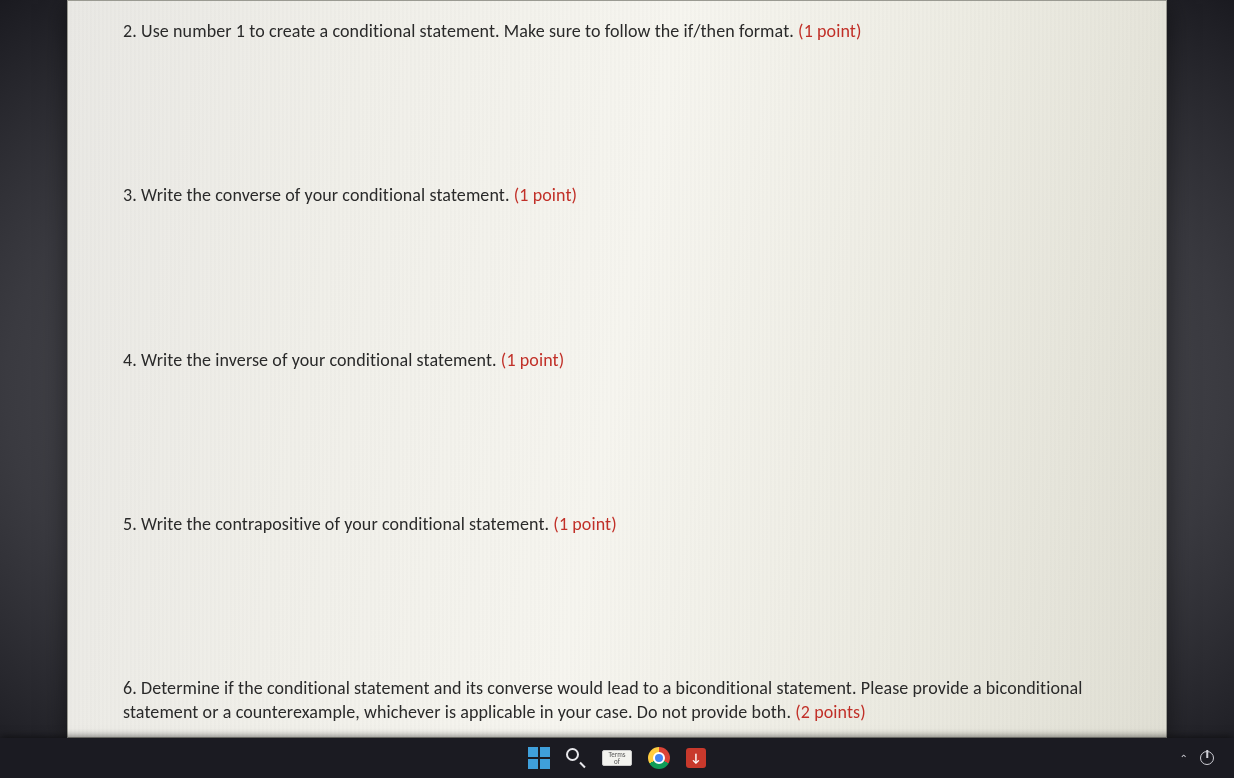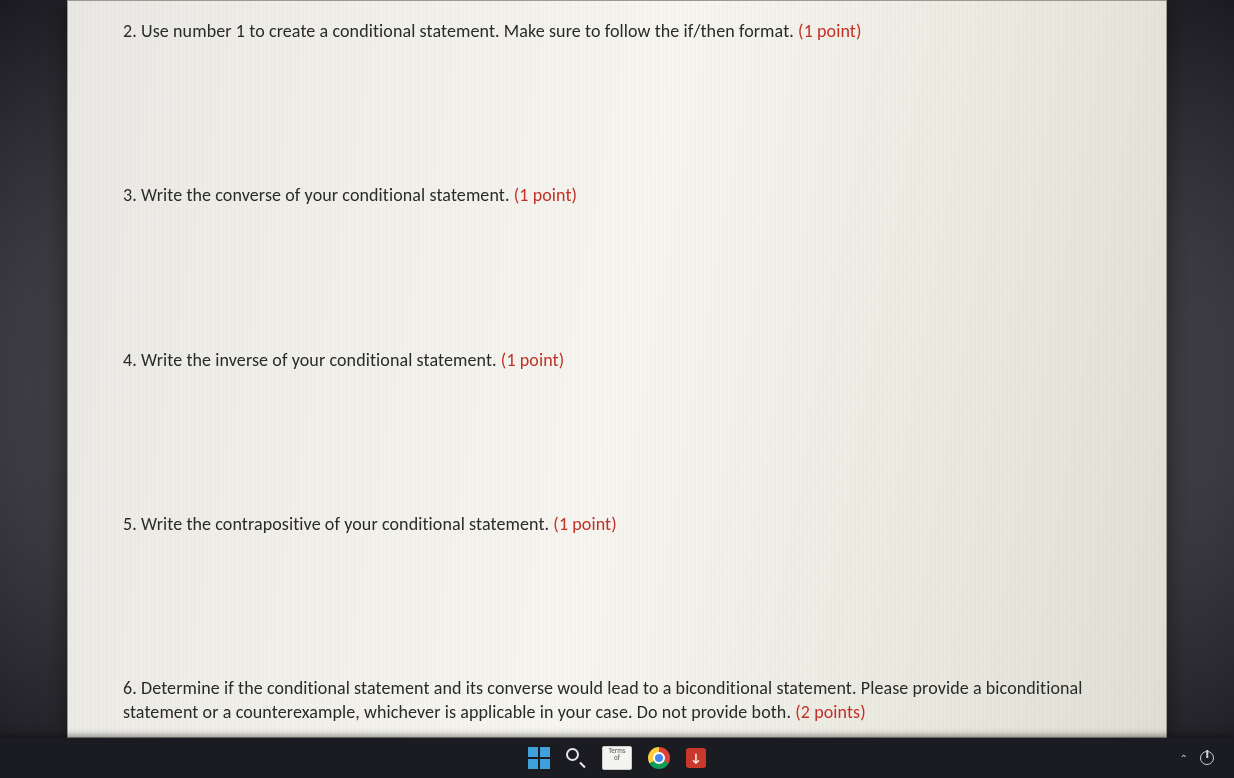--- a/index.html
+++ b/index.html
@@ -78,21 +78,21 @@
     }
     .search-icon .circ {
       width: 13px; height: 13px; border: 2px solid #e8e8ec; border-radius: 50%;
       position: absolute; top: 0; left: 0;
     }
     .search-icon .hand {
       width: 7px; height: 2px; background: #e8e8ec; position: absolute;
       bottom: 2px; right: 0; transform: rotate(45deg);
     }
     .terms-icon {
-      width: 30px; height: 24px; background: #f3f3ef; border: 1px solid #ccc;
+      width: 30px; height: 16px; background: #f3f3ef; border: 1px solid #ccc;
       border-radius: 2px; display: flex; align-items: center; justify-content: flex-start;
       font-size: 7px; color: #555; flex-direction: column; line-height: 1;
     }
     .chrome-icon {
       width: 22px; height: 22px; border-radius: 50%;
       background: conic-gradient(#db4437 0 120deg, #0f9d58 120deg 240deg, #ffcd40 240deg 360deg);
       position: relative;
     }
     .chrome-icon::after {
       content: ""; position: absolute; top: 5px; left: 5px; width: 12px; height: 12px;

